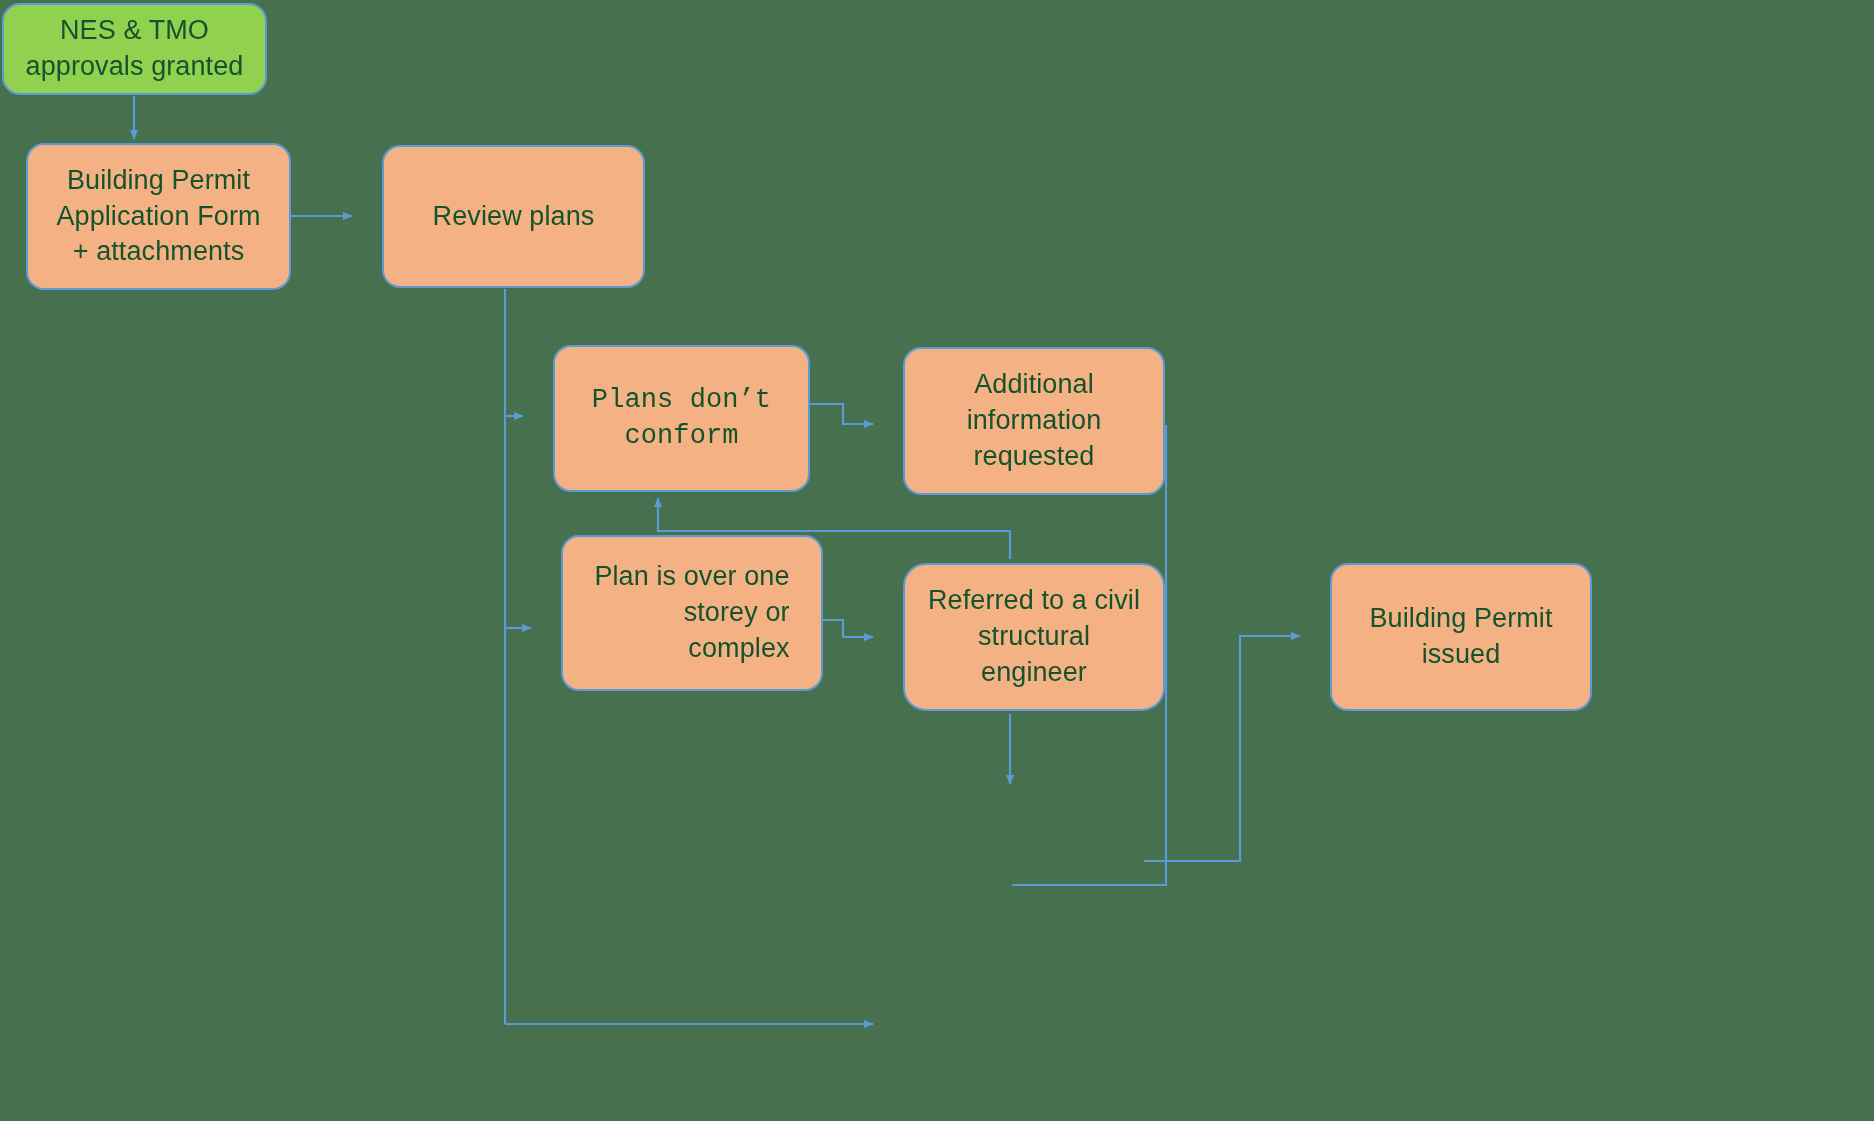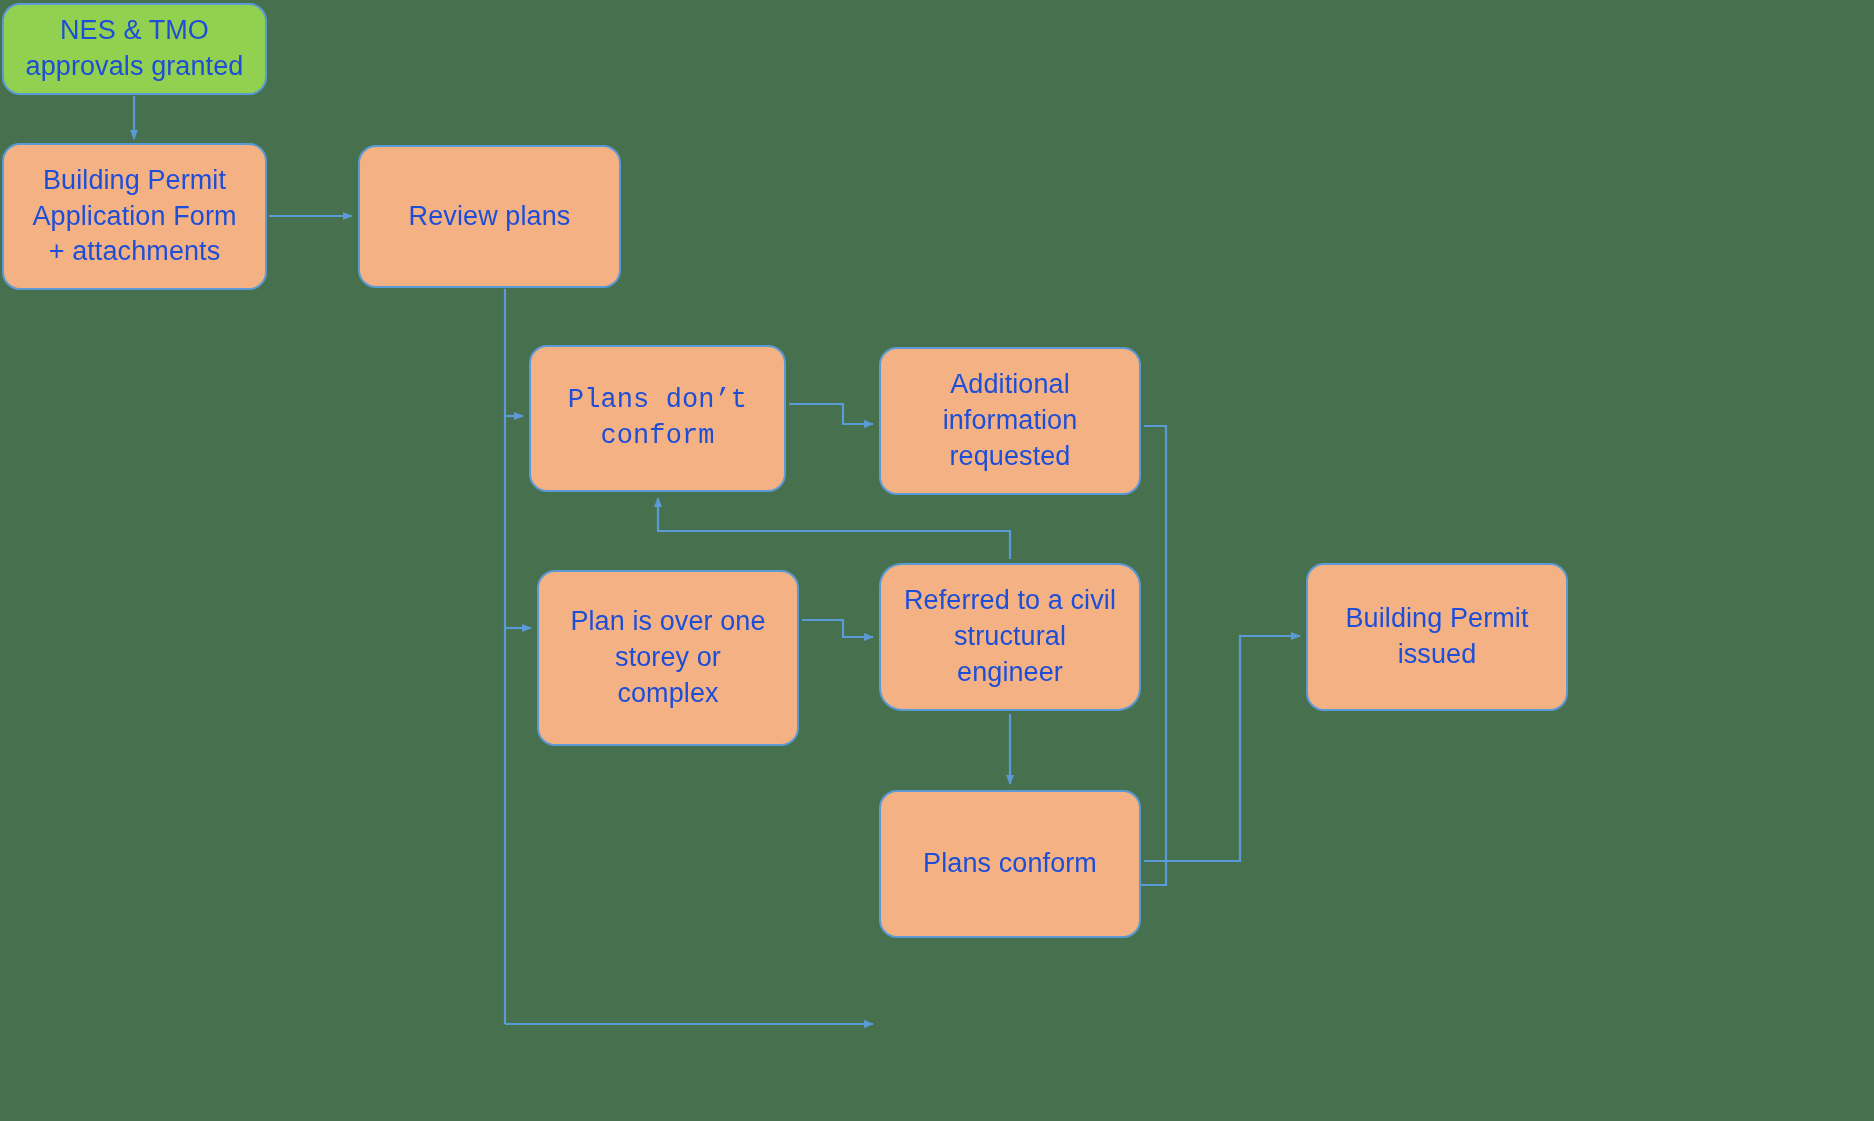--- a/index.html
+++ b/index.html
@@ -17,29 +17,29 @@
   }
   .node {
     position: absolute;
     box-sizing: border-box;
     border: 2px solid #5b9bd5;
     border-radius: 18px;
     display: flex;
     align-items: center;
     justify-content: center;
     text-align: center;
-    color: #1d4ed8;
+    color: #14532d;
     font-size: 27px;
     line-height: 1.33;
     letter-spacing: 0.1px;
     padding: 4px 10px;
     white-space: pre-line;
     z-index: 2;
   }
-  .node.orange { background: #f4b183; }
+  .node.orange { background: #f4b183; margin-left: 24px; }
   .node.green  { background: #92d050; }
   #edges {
     position: absolute;
     left: 0;
     top: 0;
     width: 1874px;
     height: 1121px;
     z-index: 1;
     pointer-events: none;
   }
@@ -102,34 +102,31 @@
     <span>Plans don’t
 conform</span>
   </div>
 
   <div class="node orange" style="left:879px;top:347px;width:262px;height:148px;">
     <span>Additional
 information
 requested</span>
   </div>
 
-  <div class="node orange" style="left:537px;top:570px;width:262px;height:176px;">
+  <div class="node orange" style="left:537px;top:535px;width:262px;height:156px;text-align:right;">
     <span>Plan is over one
 storey or
 complex</span>
   </div>
 
   <div class="node orange" style="left:879px;top:563px;width:262px;height:148px;border-radius:23px;">
     <span>Referred to a civil
 structural
 engineer</span>
   </div>
 
   <div class="node orange" style="left:1306px;top:563px;width:262px;height:148px;">
     <span>Building Permit
 issued</span>
   </div>
 
-  <div class="node orange" style="left:879px;top:790px;width:262px;height:148px;">
-    <span>Plans conform</span>
-  </div>
 
 </div>
 
 </body></html>

